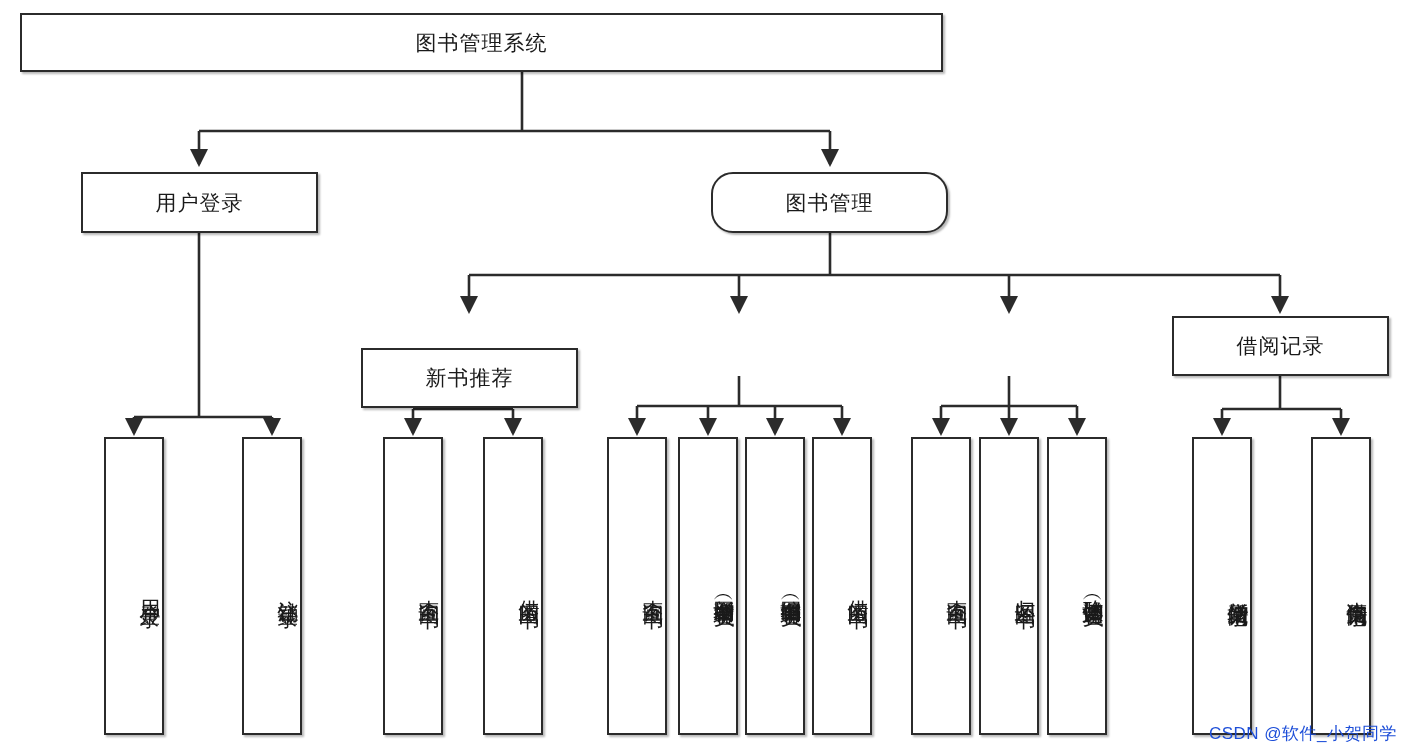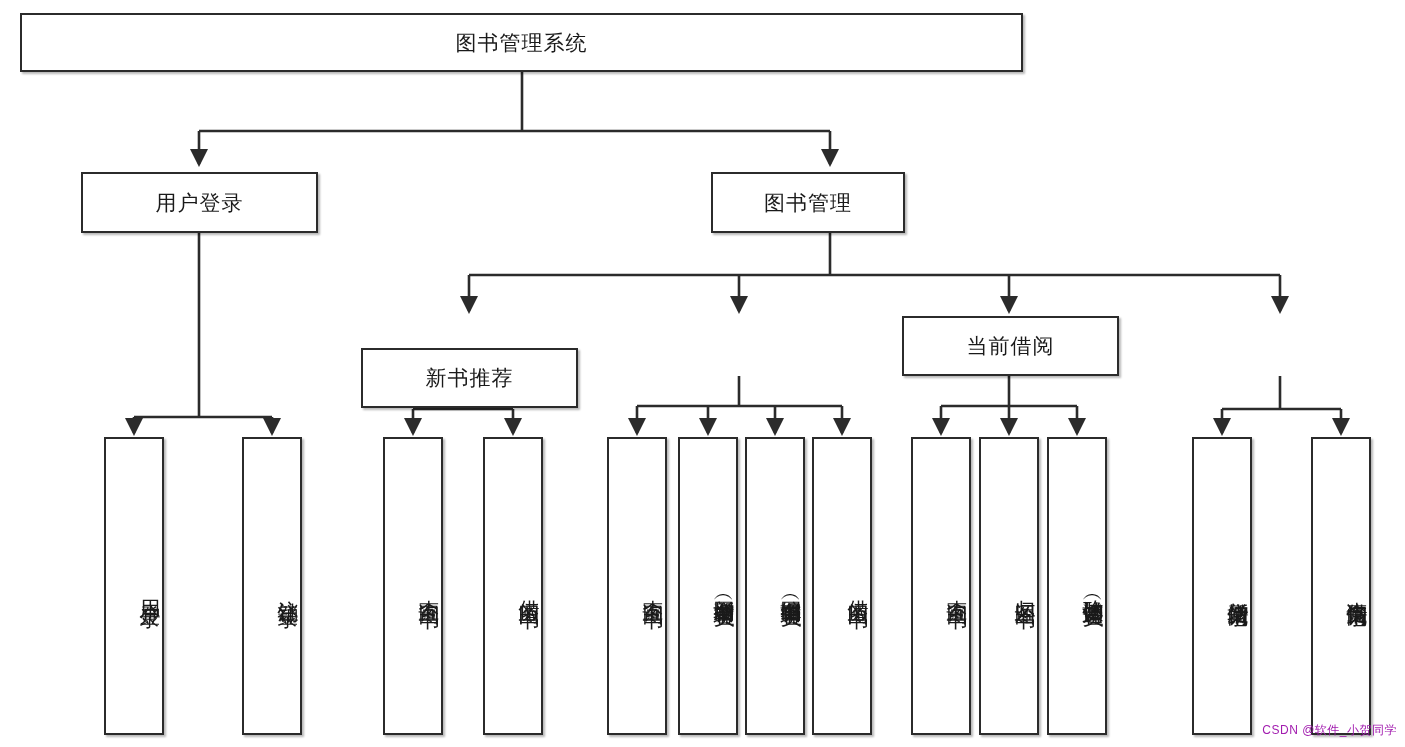--- a/index.html
+++ b/index.html
@@ -51,23 +51,23 @@
     padding-top: 6px;
     line-height: 1.1;
   }
   .node.vert.tall-text {
     padding-top: 3px;
     letter-spacing: 1px;
   }
   .watermark {
     position: absolute;
     right: 8px;
-    bottom: 8px;
-    font-size: 12px;
-    color: #a21caf;
+    bottom: 2px;
+    font-size: 17px;
+    color: #1d4ed8;
     letter-spacing: 0.5px;
     white-space: nowrap;
   }
 </style>
 </head>
 <body>
 
 <div id="canvas">
 
   <svg id="wires" viewBox="0 0 1405 747" xmlns="http://www.w3.org/2000/svg">
@@ -113,36 +113,36 @@
       <path d="M 1009 406 L 1009 433" marker-end="url(#arrow)"></path>
       <path d="M 1077 406 L 1077 433" marker-end="url(#arrow)"></path>
 
       <path d="M 1280 376 L 1280 409"></path>
       <path d="M 1222 409 L 1341 409"></path>
       <path d="M 1222 409 L 1222 433" marker-end="url(#arrow)"></path>
       <path d="M 1341 409 L 1341 433" marker-end="url(#arrow)"></path>
     </g>
   </svg>
 
-  <div class="node horiz" style="left:20px; top:13px; width:1003px; height:59px;">
+  <div class="node horiz" style="left:20px; top:13px; width:923px; height:59px;">
     <span>图书管理系统</span>
   </div>
 
   <div class="node horiz" style="left:81px; top:172px; width:237px; height:61px;">
     <span>用户登录</span>
   </div>
-  <div class="node horiz" style="left:711px; top:172px; width:194px; height:61px;">
+  <div class="node horiz" style="left:711px; top:172px; width:237px; height:61px;border-radius:22px;">
     <span>图书管理</span>
   </div>
 
   <div class="node horiz" style="left:361px; top:316px; width:217px; height:60px;margin-top:32px;">
     <span>新书推荐</span>
   </div>
-  <div class="node horiz" style="left:902px; top:316px; width:217px; height:60px;">
-    <span>当前借阅</span>
+  <div class="node horiz" style="left:1172px; top:316px; width:217px; height:60px;">
+    <span>借阅记录</span>
   </div>
 
   <div class="node vert" style="left:104px; top:437px; width:60px; height:298px;">
     <span>用户登录</span>
   </div>
   <div class="node vert" style="left:242px; top:437px; width:60px; height:298px;">
     <span>注销登录</span>
   </div>
 
   <div class="node vert" style="left:383px; top:437px; width:60px; height:298px;">

